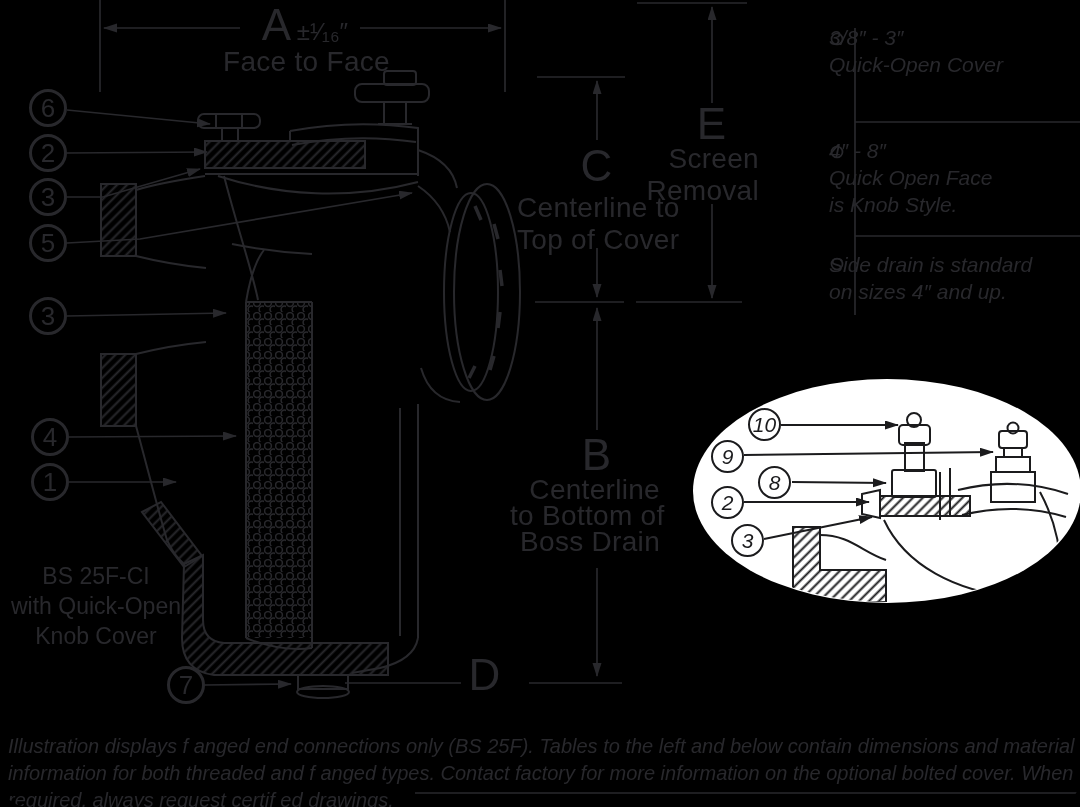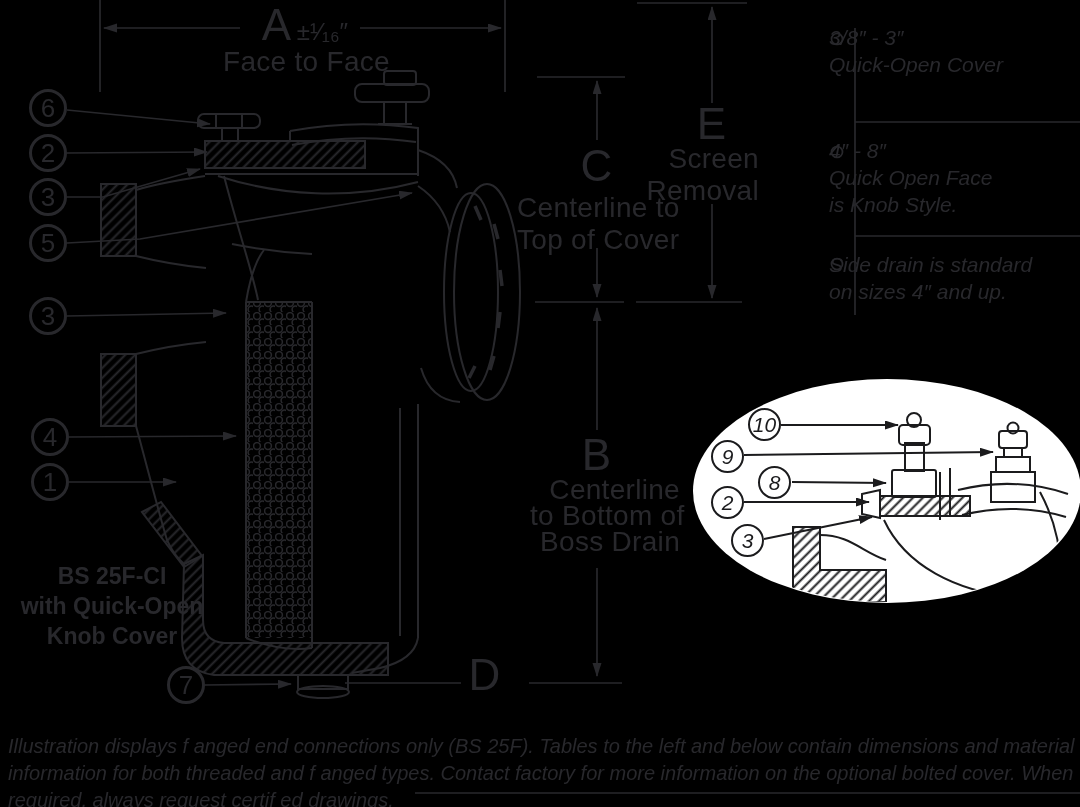--- a/index.html
+++ b/index.html
@@ -7,35 +7,36 @@
     --ink:#28282c;
     --inset-bg:#ffffff;
     --inset-ink:#1b1b1d;
   }
   html,body{margin:0;padding:0;background:var(--background);}
   .canvas{
     position:relative;width:1080px;height:807px;overflow:hidden;
     background:var(--background);
     font-family:"Liberation Sans",sans-serif;
     color:var(--ink);
+    border-radius:28px;
   }
   svg.layer{position:absolute;left:0;top:0;}
   .ink{stroke:var(--ink);fill:none;stroke-width:2;}
   .thin{stroke-width:1.7;}
   .dark{stroke:var(--inset-ink);fill:none;stroke-width:2;}
   .hatched{fill:url(#hatch);stroke:var(--ink);stroke-width:2;}
   .hatchedD{fill:url(#hatchD);stroke:var(--inset-ink);stroke-width:2;}
   .dotfill{fill:url(#dots);stroke:none;}
   .slot{stroke:var(--ink);stroke-width:3.5;fill:none;}
   .label{position:absolute;text-align:center;line-height:1.15;}
   .dim-letter{font-size:44px;font-weight:400;letter-spacing:1px;}
   .dim-tol{font-size:24px;font-weight:400;}
   .cap{font-size:28px;letter-spacing:.3px;text-align:right;}
   .cap-line{white-space:nowrap;}
-  .bold-cap{font-weight:bold;margin-left:16px;}
+  .bold-cap{font-weight:normal;}
   .callout{
     position:absolute;width:38px;height:38px;box-sizing:border-box;
     border:3px solid var(--ink);border-radius:50%;
     display:flex;align-items:center;justify-content:center;
     font-size:26px;color:var(--ink);
   }
   .callout.inset{
     width:33px;height:33px;border:2.5px solid var(--inset-ink);
     background:var(--inset-bg);color:var(--inset-ink);font-size:21px;font-style:italic;
   }
@@ -229,21 +230,21 @@
     <div class="cap-line">Top of Cover</div>
   </div>
 
   <div class="label dim-letter" style="left:675px;top:99px;width:74px;">E</div>
   <div class="label cap" style="left:633px;top:143px;width:126px;">
     <div class="cap-line">Screen</div>
     <div class="cap-line">Removal</div>
   </div>
 
   <div class="label dim-letter" style="left:560px;top:430px;width:74px;">B</div>
-  <div class="label cap" style="left:530px;top:477px;width:150px;line-height:26px;">
+  <div class="label cap" style="left:510px;top:477px;width:150px;line-height:26px;">
     <div class="cap-line">Centerline</div>
     <div class="cap-line">to Bottom of</div>
     <div class="cap-line">Boss Drain</div>
   </div>
 
   <div class="label dim-letter" style="left:461px;top:650px;width:48px;">D</div>
 
   <div class="label bold-cap" style="left:0px;top:561px;width:192px;font-size:23px;line-height:30px;">
     <div>BS 25F-CI</div>
     <div>with Quick-Open</div>

